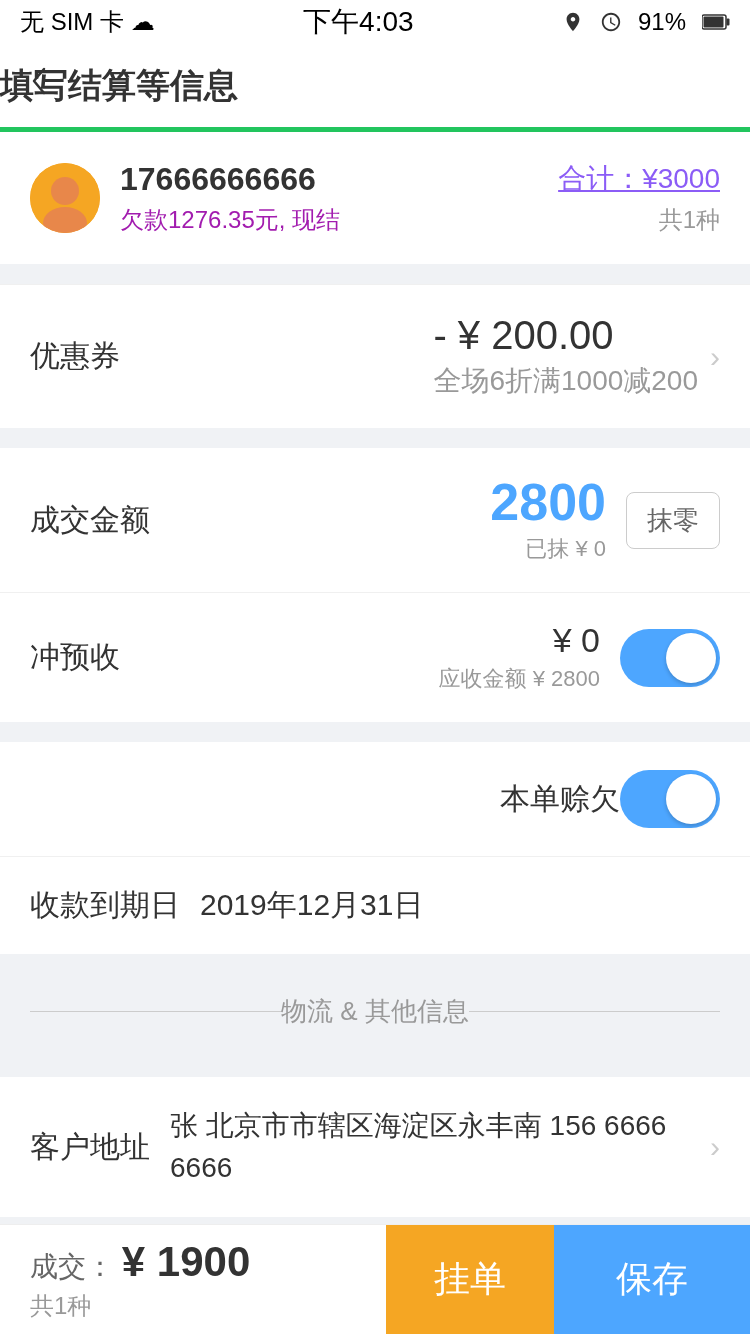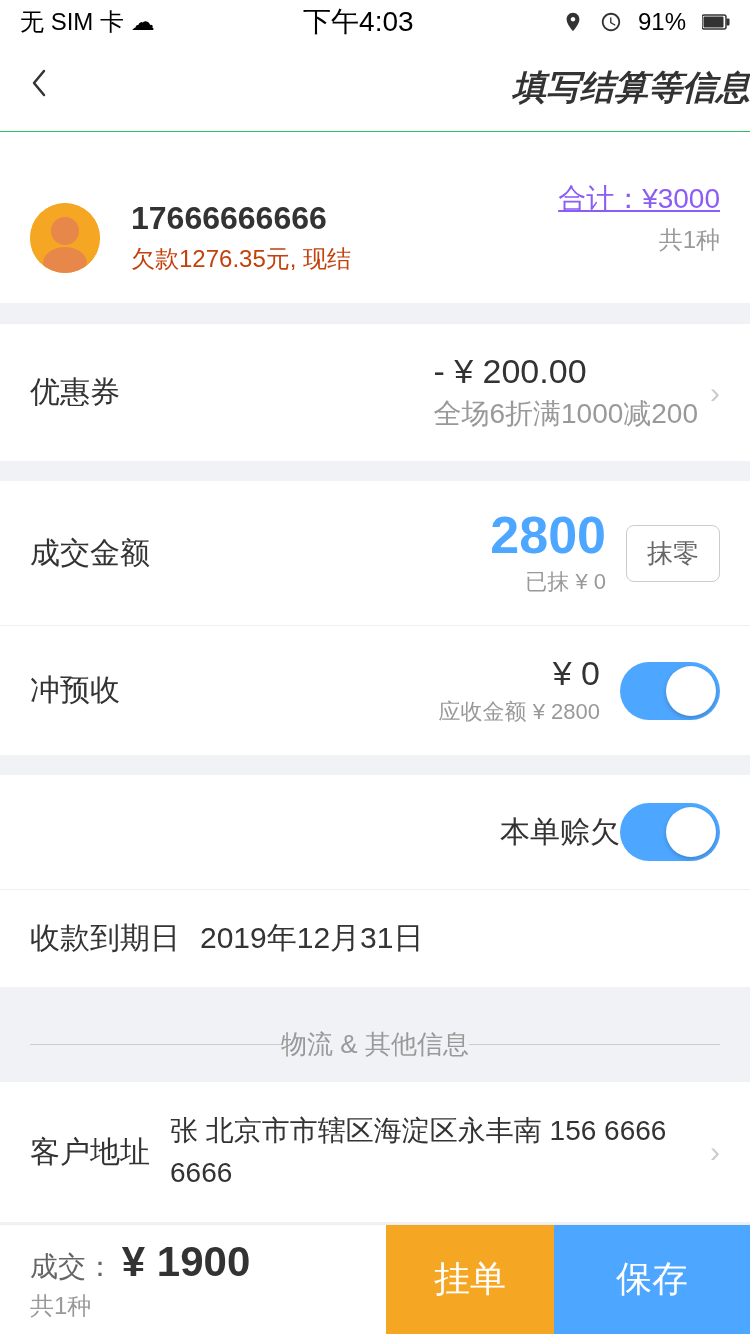--- a/index.html
+++ b/index.html
@@ -42,24 +42,23 @@
       font-size: 24px;
     }
 
     
     .header {
       width: 100%;
       height: 88px;
       background: #fff;
       display: flex;
       align-items: center;
-      justify-content: flex-end;
+      justify-content: flex-start;
       position: relative;
-      border-bottom: 1px solid #22c55e;
-      font-style: italic;
+      border-bottom: 5px solid #22c55e;
     }
     .back-btn {
       position: absolute;
       left: 28px;
       font-size: 36px;
       color: #333;
       cursor: pointer;
     }
     .header-title {
       font-size: 34px;
@@ -78,41 +77,40 @@
       background: #fff;
       padding: 28px 30px;
       display: flex;
       align-items: center;
       justify-content: space-between;
       margin-bottom: 20px;
     }
     .customer-left {
       display: flex;
       align-items: center;
-      gap: 31px;
-      margin-top: 40px;
+      gap: 20px;
     }
     .avatar {
       width: 70px;
       height: 70px;
       border-radius: 50%;
       background: #f5a623;
       display: flex;
       align-items: center;
       justify-content: center;
       overflow: hidden;
     }
     .customer-info .phone {
       font-size: 32px;
       font-weight: 600;
       color: #333;
     }
     .customer-info .debt {
       font-size: 24px;
-      color: #c2410c;
+      color: #a21caf;
       margin-top: 6px;
     }
     .customer-right {
       text-align: right;
     }
     .customer-right .total {
       font-size: 28px;
       color: #8b5cf6;
       text-decoration: underline;
     }
@@ -134,21 +132,21 @@
     .coupon-label {
       font-size: 30px;
       color: #333;
     }
     .coupon-right {
       display: flex;
       align-items: center;
       gap: 12px;
     }
     .coupon-amount {
-      font-size: 34px;
+      font-size: 40px;
       color: #333;
       font-weight: 500;
     }
     .coupon-desc {
       font-size: 28px;
       color: #999;
       text-align: right;
       margin-top: 4px;
     }
     .chevron {
@@ -304,20 +302,21 @@
       color: #999;
     }
 
     
     .address-row {
       background: #fff;
       padding: 28px 30px;
       display: flex;
       align-items: center;
       justify-content: space-between;
+      margin-top: 28px;
     }
     .address-label {
       font-size: 30px;
       color: #333;
       flex-shrink: 0;
       margin-right: 20px;
     }
     .address-value {
       font-size: 28px;
       color: #333;

